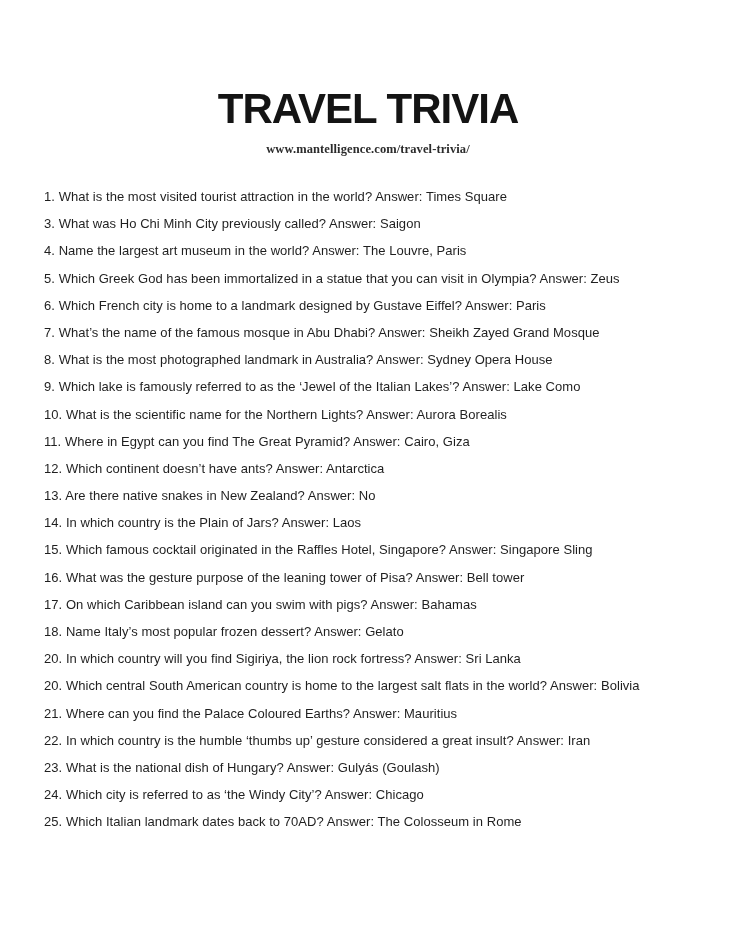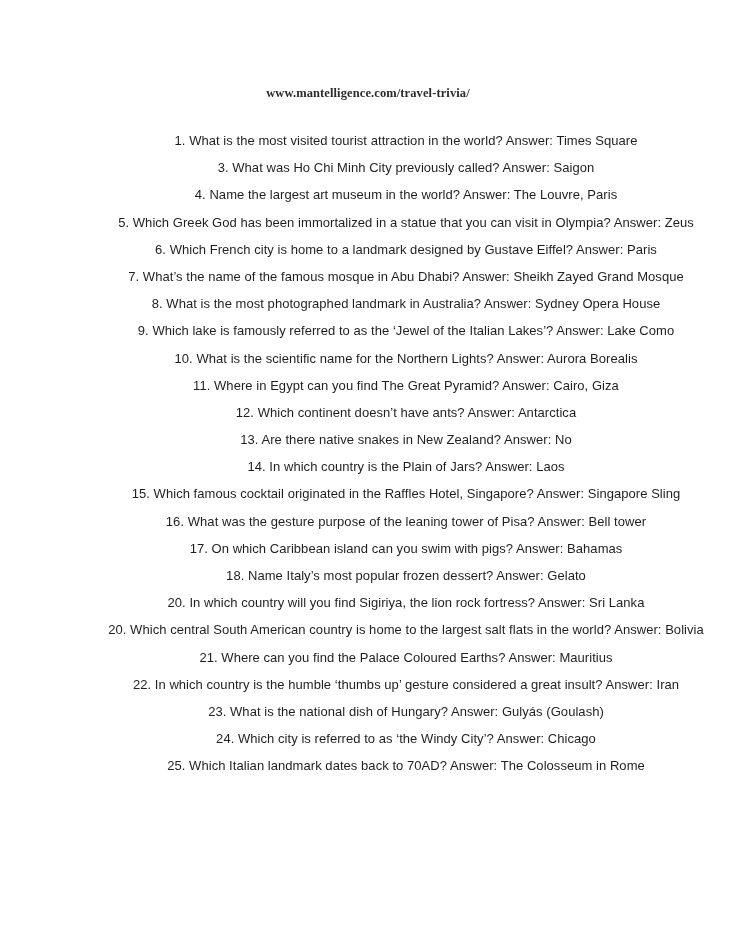--- a/index.html
+++ b/index.html
@@ -32,39 +32,39 @@
     text-align: center;
     font-size: 12.5px;
     font-weight: 700;
     color: #2b2b2b;
     margin: 0;
     letter-spacing: 0.1px;
     font-family: Liberation Serif, serif;
   }
   .trivia-list {
     margin: 33px 0 0 0;
-    padding: 0 20px 0 96px;
-    text-align: center;
+    padding: 0 20px 0 44px;
   }
   .q-line {
     font-size: 13px;
     line-height: 13px;
     margin: 0 0 14.2px 0;
     white-space: nowrap;
     color: #1f1f1f;
     letter-spacing: 0.05px;
   }
   .q-num, .q-text, .q-ans-label, .q-ans {
     display: inline;
   }
 </style>
 </head>
 <body>
 
 <div class="page">
+  <h1 class="doc-title">TRAVEL TRIVIA</h1>
   <p class="doc-url">www.mantelligence.com/travel-trivia/</p>
   <div class="trivia-list">
       <div class="q-line"><span class="q-num">1.</span> <span class="q-text">What is the most visited tourist attraction in the world?</span> <span class="q-ans-label">Answer:</span> <span class="q-ans">Times Square</span> </div>
       <div class="q-line"><span class="q-num">3.</span> <span class="q-text">What was Ho Chi Minh City previously called?</span> <span class="q-ans-label">Answer:</span> <span class="q-ans">Saigon</span> </div>
       <div class="q-line"><span class="q-num">4.</span> <span class="q-text">Name the largest art museum in the world?</span> <span class="q-ans-label">Answer:</span> <span class="q-ans">The Louvre, Paris</span> </div>
       <div class="q-line"><span class="q-num">5.</span> <span class="q-text">Which Greek God has been immortalized in a statue that you can visit in Olympia?</span> <span class="q-ans-label">Answer:</span> <span class="q-ans">Zeus</span> </div>
       <div class="q-line"><span class="q-num">6.</span> <span class="q-text">Which French city is home to a landmark designed by Gustave Eiffel?</span> <span class="q-ans-label">Answer:</span> <span class="q-ans">Paris</span> </div>
       <div class="q-line"><span class="q-num">7.</span> <span class="q-text">What’s the name of the famous mosque in Abu Dhabi?</span> <span class="q-ans-label">Answer:</span> <span class="q-ans">Sheikh Zayed Grand Mosque</span> </div>
       <div class="q-line"><span class="q-num">8.</span> <span class="q-text">What is the most photographed landmark in Australia?</span> <span class="q-ans-label">Answer:</span> <span class="q-ans">Sydney Opera House</span> </div>
       <div class="q-line"><span class="q-num">9.</span> <span class="q-text">Which lake is famously referred to as the ‘Jewel of the Italian Lakes’?</span> <span class="q-ans-label">Answer:</span> <span class="q-ans">Lake Como</span> </div>

